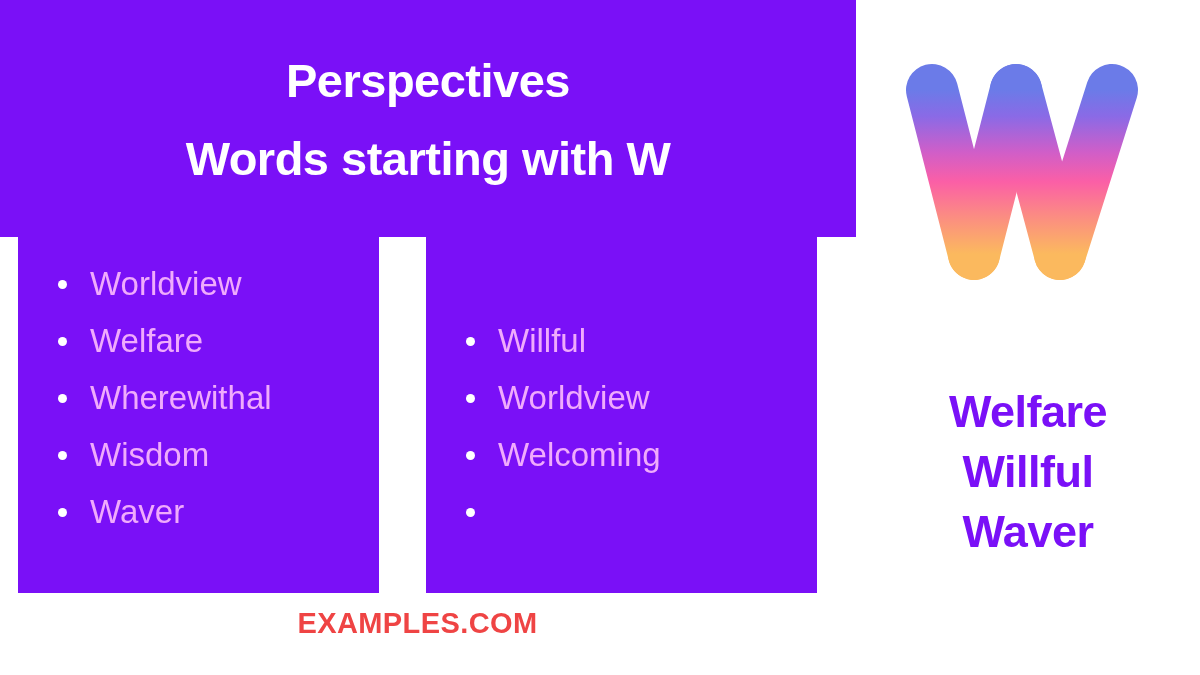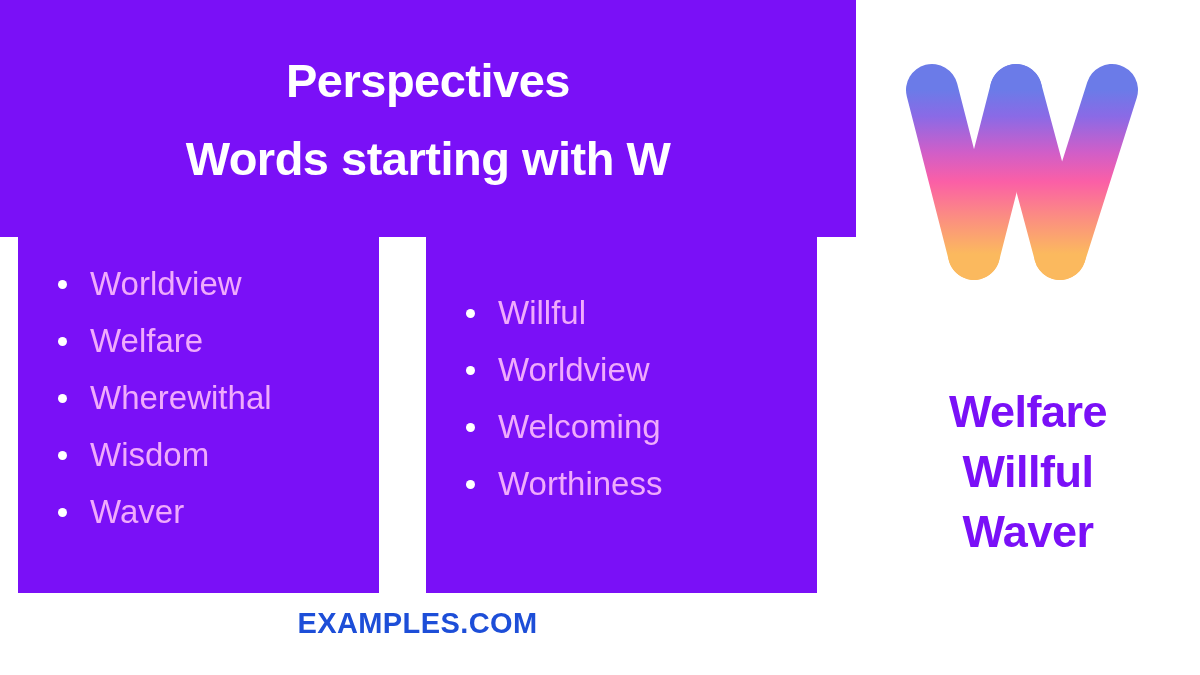--- a/index.html
+++ b/index.html
@@ -101,21 +101,21 @@
     background: #ffffff;
   }
 
   
   #footer-brand {
     position: absolute;
     left: 18px;
     top: 607px;
     width: 799px;
     text-align: center;
-    color: #1d4ed8;
+    color: #ef4444;
     font-size: 29px;
     font-weight: bold;
     letter-spacing: 0.4px;
   }
 
   
   #sidebar {
     position: absolute;
     left: 856px;
     top: 0;
@@ -193,21 +193,20 @@
       <li class="word-item">
         <span class="word-bullet"></span>
         <span>Worldview</span>
       </li>
       <li class="word-item">
         <span class="word-bullet"></span>
         <span>Welcoming</span>
       </li>
       <li class="word-item">
         <span class="word-bullet"></span>
-        <span>Worthiness</span>
       </li>
     </ul>
   </div>
 
   <div id="footer-brand">EXAMPLES.COM</div>
 
   <div id="sidebar">
 
     <svg id="brand-logo" viewBox="0 0 240 220">
       <defs>

